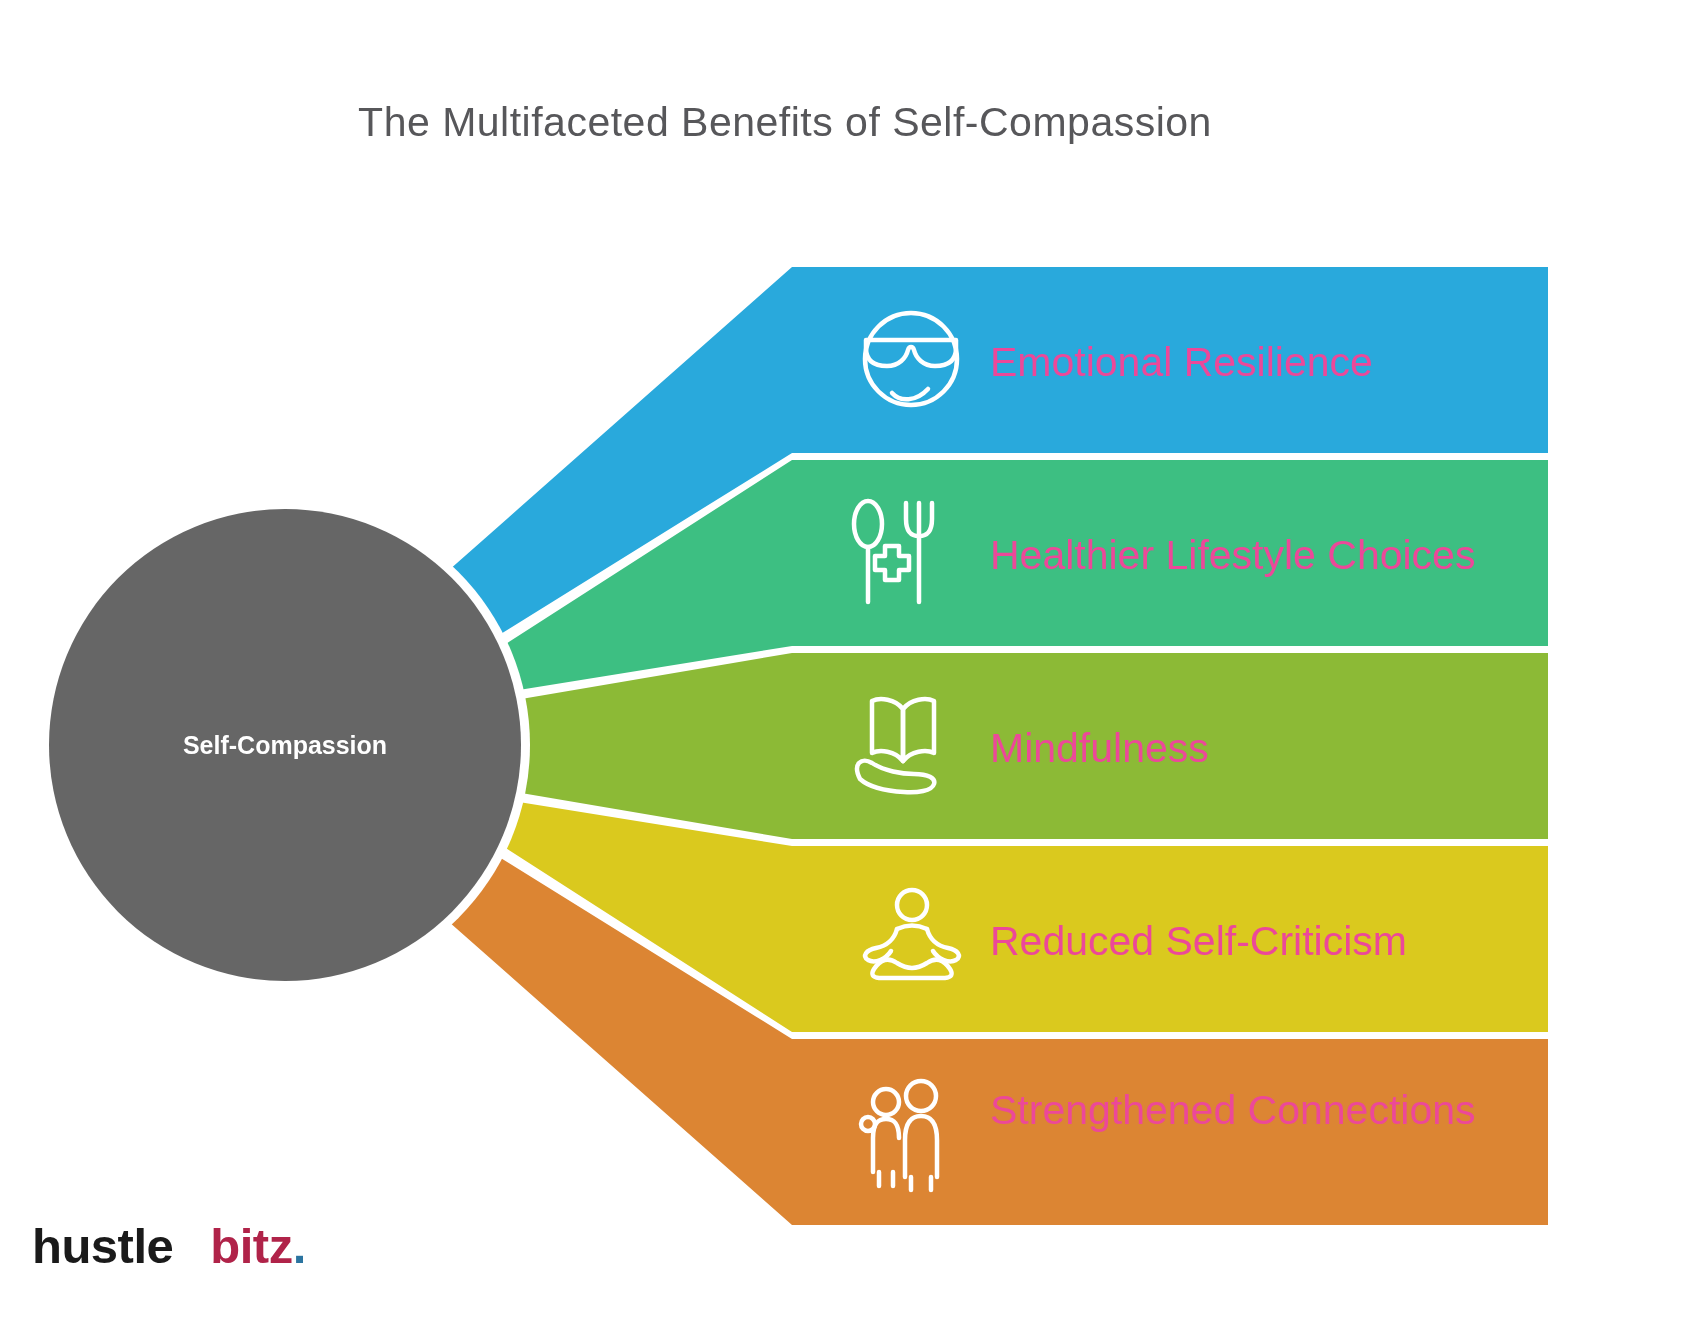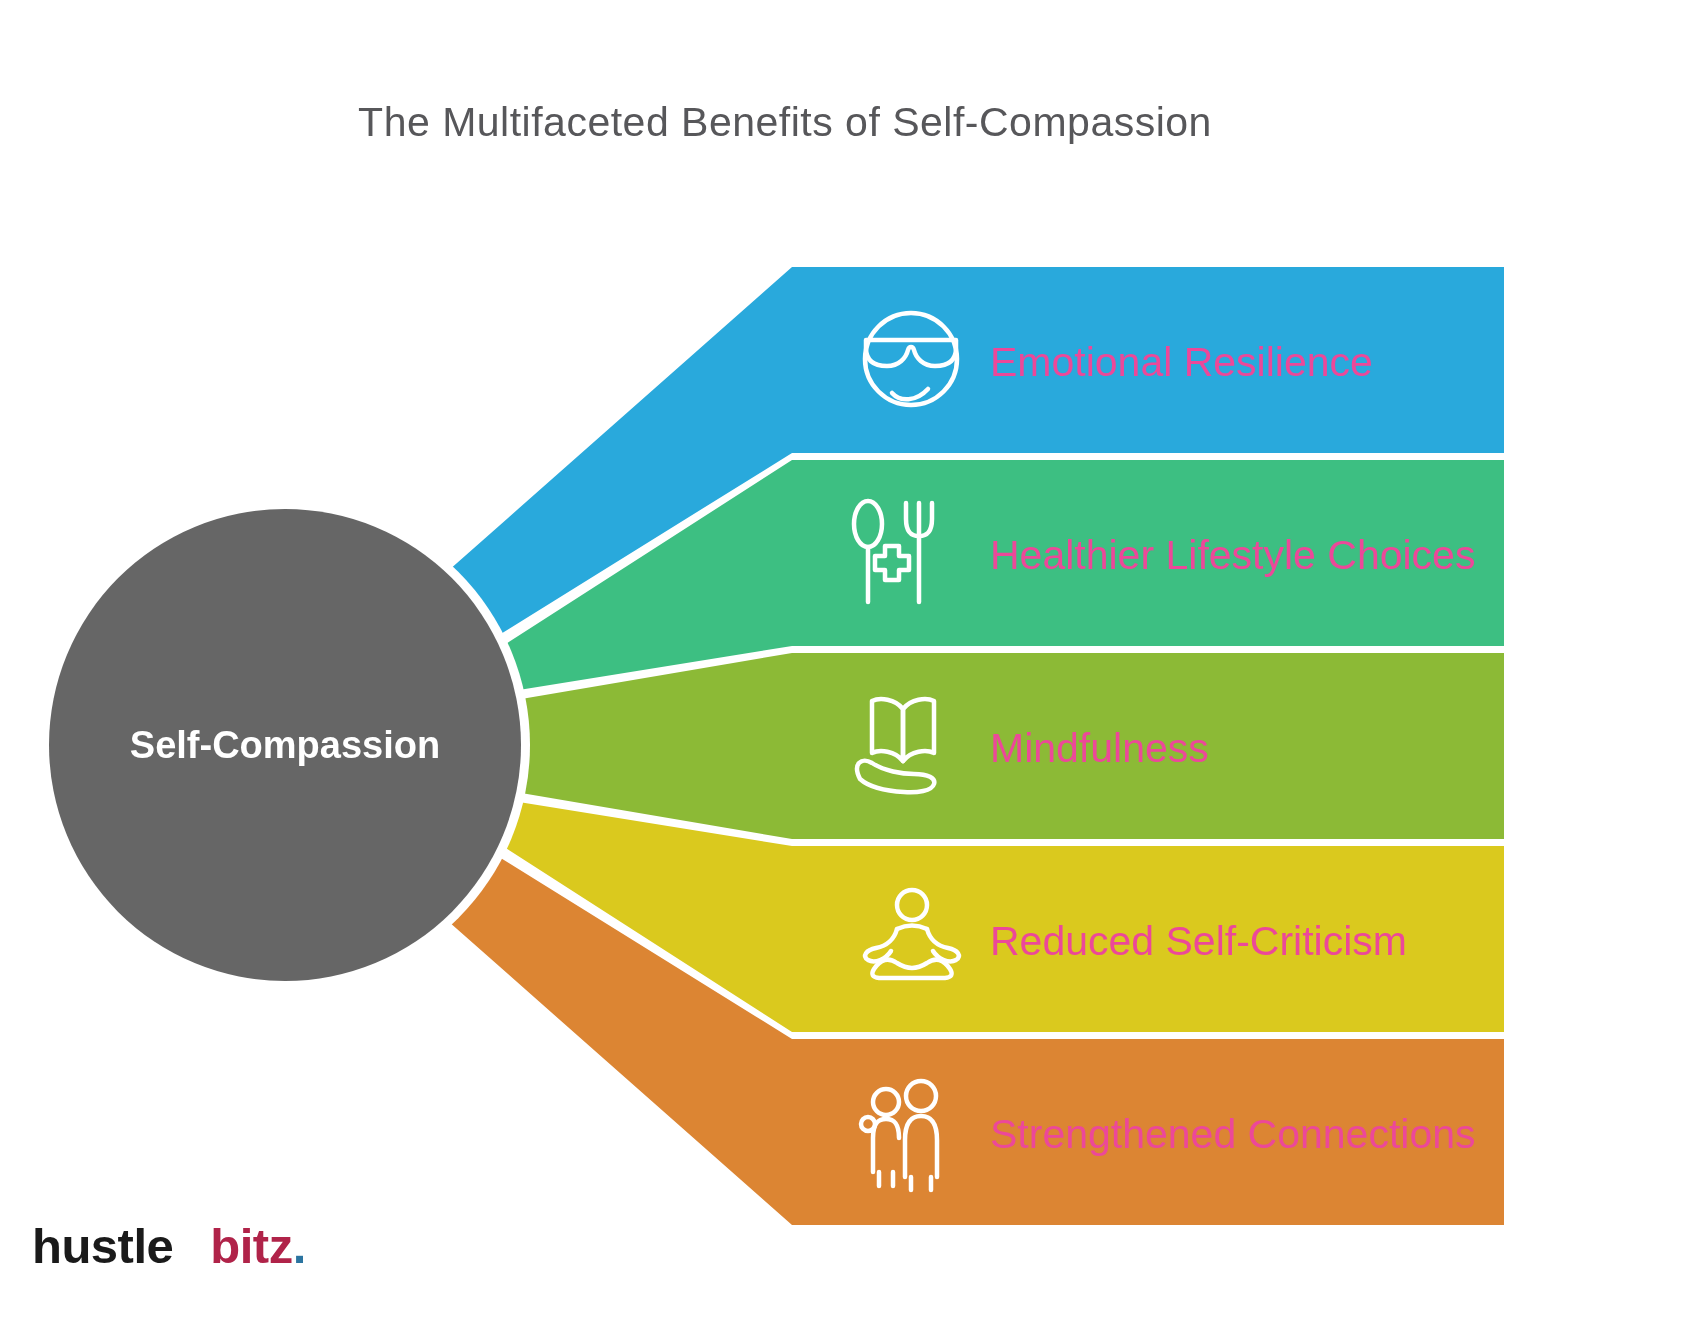--- a/index.html
+++ b/index.html
@@ -2,43 +2,44 @@
 <html><head>
 <meta charset="utf-8">
 <style>
   html,body{margin:0;padding:0;background:#ffffff;}
   #canvas{
     position:relative;
     width:1504px;height:1324px;
     background:#ffffff;
     font-family:"Liberation Sans", sans-serif;
     overflow:hidden;
+    padding-left:44px;
   }
   #shapes{position:absolute;left:0;top:0;width:1684px;height:1324px;}
   .title{
     position:absolute;left:785px;top:122px;
     transform:translate(-50%,-50%);
     font-size:41px;color:#57575a;white-space:nowrap;
     letter-spacing:0.5px;
   }
   .center-label{
     position:absolute;left:285px;top:745px;
     transform:translate(-50%,-50%);
-    font-size:38px;font-weight:bold;color:#ffffff;white-space:nowrap;
+    font-size:25px;font-weight:bold;color:#ffffff;white-space:nowrap;
   }
   .band-label{
     position:absolute;left:990px;
     transform:translateY(-50%);
     font-size:41px;color:#ec4899;white-space:nowrap;
   }
   .band-label.b1{top:362px;}
   .band-label.b2{top:555px;}
   .band-label.b3{top:748px;}
   .band-label.b4{top:941px;}
-  .band-label.b5{top:1134px;}
+  .band-label.b5{top:1110px;}
   .logo{
     position:absolute;left:32px;top:1218px;
     font-size:49px;font-weight:bold;letter-spacing:-0.5px;white-space:nowrap;
   }
   .icon-stroke{fill:none;stroke:#ffffff;stroke-width:4.5;stroke-linecap:round;stroke-linejoin:round;}
 </style>
 </head>
 <body>
 
 <div id="canvas">

